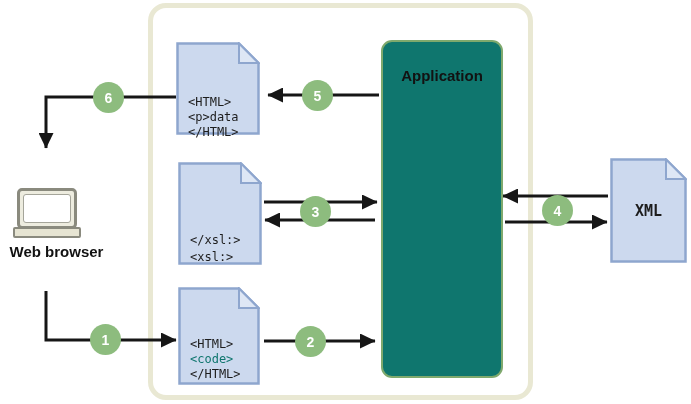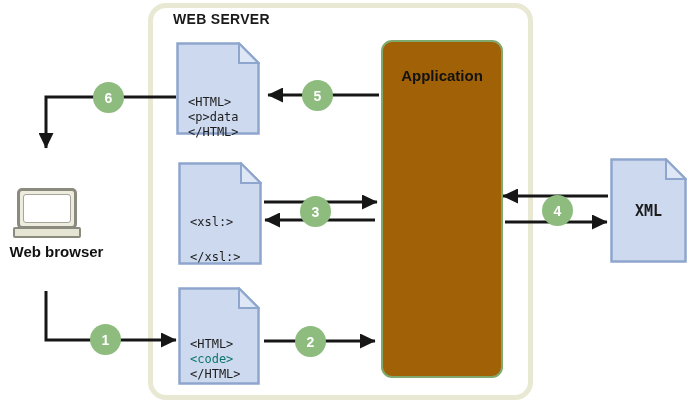--- a/index.html
+++ b/index.html
@@ -20,21 +20,21 @@
     font-weight:normal; font-size:12px; color:#1d1d1d;margin-top:24px; }
   .code-line { height:15px; line-height:15px; white-space:pre; }
   .code-line.orange { color:#0f766e; }
   .doc-xsl .code-line { height:17px; line-height:17px; }
   .doc-xsl .code-line.gap2 { margin-top:18px; }
   .doc-xml-label { position:absolute; inset:0; display:flex; align-items:center; justify-content:center;
     font-family:"DejaVu Sans Mono","Liberation Mono",monospace; font-weight:bold; font-size:15px; color:#1d1d1d; }
 
   
   .app-server { position:absolute; left:381px; top:40px; width:122px; height:338px;
-    background:#a16207; border:2px solid #7fa96d; border-radius:11px; z-index:2; }
+    background:#0f766e; border:2px solid #7fa96d; border-radius:11px; z-index:2; }
   .app-server .label { margin-top:24px; text-align:center; font-size:15px; font-weight:bold;
     color:#121212; line-height:19px; }
 
   
   .laptop-screen { position:absolute; left:17px; top:188px; width:60px; height:41px;
     background:#edecdf; border:3px solid #8a8a7e; border-radius:5px; z-index:2; }
   .laptop-screen-inner { position:absolute; inset:3px; background:#fff;
     border:1px solid #a5a59a; border-radius:3px; }
   .laptop-base { position:absolute; left:13px; top:227px; width:68px; height:11px;
     background:#e6e4d2; border:2px solid #8a8a7e; border-radius:2px; z-index:2; }
@@ -54,21 +54,20 @@
 
   
   .arrows { position:absolute; left:0; top:0; width:691px; height:404px; z-index:2; }
 </style>
 </head>
 <body>
 
 <div class="canvas">
 
   <div class="ws-container"></div>
-  <div class="ws-label">WEB SERVER</div>
 
   <svg class="arrows" viewBox="0 0 691 404">
     <defs>
       <marker id="ah" markerWidth="5.4" markerHeight="5" refX="5" refY="2.5" orient="auto" markerUnits="strokeWidth">
         <path d="M0,0 L5.2,2.5 L0,5 Z" fill="#161616"></path>
       </marker>
     </defs>
     <g stroke="#161616" stroke-width="3" fill="none">
       <polyline points="46,291 46,340 176,340" marker-end="url(#ah)"></polyline>
       <polyline points="264,341 375,341" marker-end="url(#ah)"></polyline>
@@ -92,22 +91,22 @@
       <div class="code-line">&lt;/HTML&gt;</div>
     </div>
   </div>
 
   <div class="doc doc-xsl" style="left:178px; top:162px; width:84px; height:103px;">
     <svg width="84" height="103">
       <path d="M1.5,1.5 L63,1.5 L82.5,21 L82.5,101.5 L1.5,101.5 Z" fill="#ccd9ee" stroke="#8ea6ce" stroke-width="2.5"></path>
       <path d="M63,1.5 L63,21 L82.5,21 Z" fill="#dee7f5" stroke="#8ea6ce" stroke-width="2"></path>
     </svg>
     <div class="lines" style="top:28px;">
+      <div class="code-line gap2">&lt;/xsl:&gt;</div>
       <div class="code-line">&lt;xsl:&gt;</div>
-      <div class="code-line gap2">&lt;/xsl:&gt;</div>
     </div>
   </div>
 
   <div class="doc" style="left:178px; top:287px; width:82px; height:98px;">
     <svg width="82" height="98">
       <path d="M1.5,1.5 L61,1.5 L80.5,21 L80.5,96.5 L1.5,96.5 Z" fill="#ccd9ee" stroke="#8ea6ce" stroke-width="2.5"></path>
       <path d="M61,1.5 L61,21 L80.5,21 Z" fill="#dee7f5" stroke="#8ea6ce" stroke-width="2"></path>
     </svg>
     <div class="lines" style="top:26px;">
       <div class="code-line">&lt;HTML&gt;</div>

